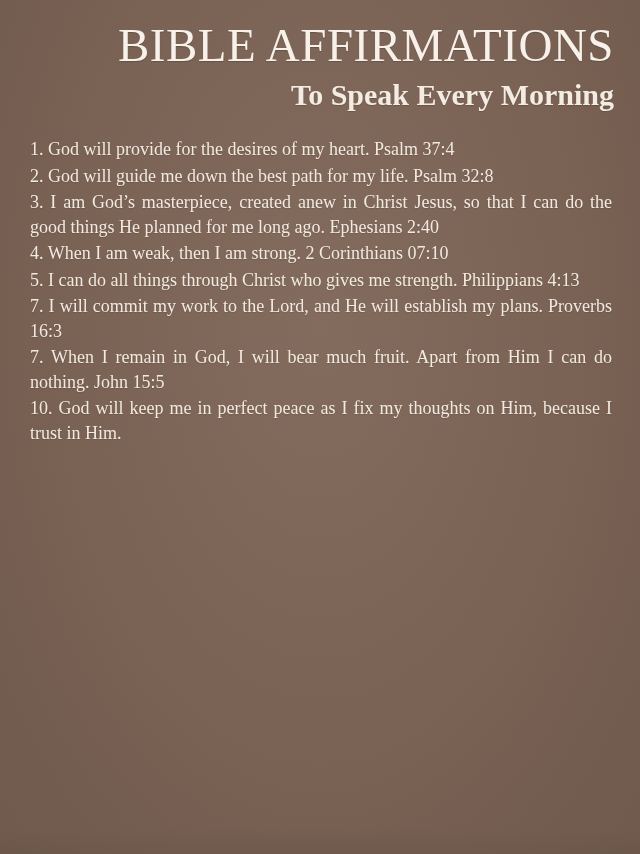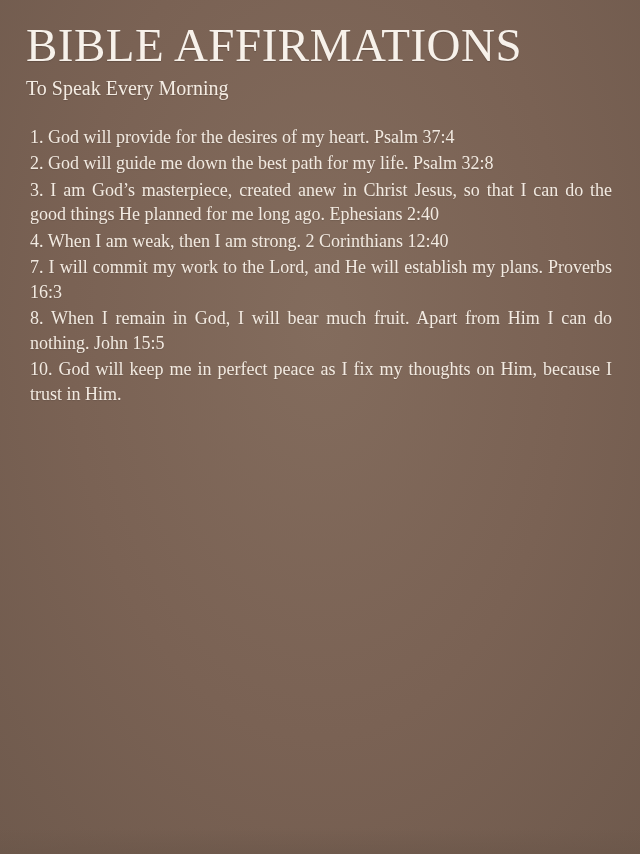--- a/index.html
+++ b/index.html
@@ -16,37 +16,37 @@
   .poster {
     position: relative;
     width: 640px;
     height: 854px;
     box-sizing: border-box;
     background: radial-gradient(ellipse at 50% 38%, #836c5d 0%, #7a6254 55%, #6f5a4d 100%);
     padding: 22px 26px 0 26px;
     color: #f4ece4;
   }
   .title-block {
-    text-align: left;
+    text-align: right;
     margin-bottom: 24px;
   }
   .main-title {
     font-size: 47px;
     line-height: 1.02;
     letter-spacing: 0.5px;
     font-weight: normal;
     margin: 0;
     color: #f7f1ea;
     text-shadow: 0 1px 1px rgba(0,0,0,0.18);
   }
   .subtitle {
-    font-size: 20px;
+    font-size: 30px;
     line-height: 1.25;
     margin: 6px 0 0 0;
-    font-weight: normal;
+    font-weight: bold;
     color: #f4ece3;
     text-shadow: 0 1px 1px rgba(0,0,0,0.15);
   }
   .affirmations {
     margin: 22px 2px 0 4px;
     padding: 0;
     list-style: none;
   }
   .affirmation {
     font-size: 18px;
@@ -76,20 +76,21 @@
 
   <div class="title-block">
     <h1 class="main-title">BIBLE AFFIRMATIONS</h1>
     <h2 class="subtitle">To Speak Every Morning</h2>
   </div>
 
   <div class="affirmations">
     <p class="affirmation">1. God will provide for the desires of my heart. Psalm 37:4</p>
     <p class="affirmation">2. God will guide me down the best path for my life. Psalm 32:8</p>
     <p class="affirmation">3. I am God’s masterpiece, created anew in Christ Jesus, so that I can do the good things He planned for me long ago. Ephesians 2:40</p>
-    <p class="affirmation">4. When I am weak, then I am strong. 2 Corinthians 12:40</p>
+    <p class="affirmation">4. When I am weak, then I am strong. 2 Corinthians 07:10</p>
+    <p class="affirmation">5. I can do all things through Christ who gives me strength. Philippians 4:13</p>
     <p class="affirmation">7. I will commit my work to the Lord, and He will establish my plans. Proverbs 16:3</p>
-    <p class="affirmation">8. When I remain in God, I will bear much fruit. Apart from Him I can do nothing. John 15:5</p>
+    <p class="affirmation">7. When I remain in God, I will bear much fruit. Apart from Him I can do nothing. John 15:5</p>
     <p class="affirmation">10. God will keep me in perfect peace as I fix my thoughts on Him, because I trust in Him.</p>
   </div>
 
   <div class="fade-bottom"></div>
 </div>
 
 </body></html>

